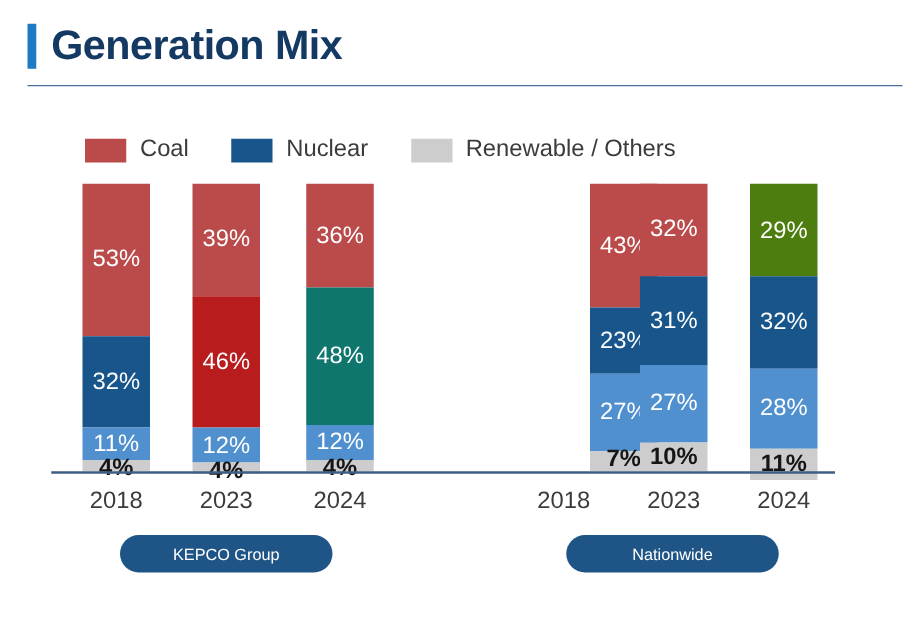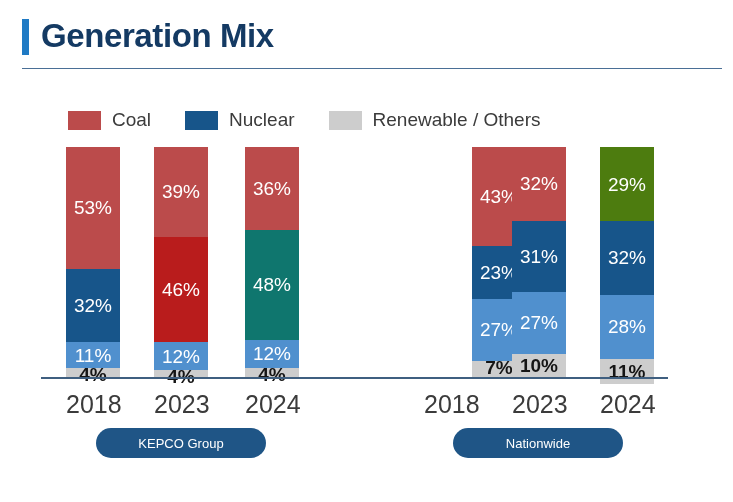--- a/index.html
+++ b/index.html
@@ -121,21 +121,21 @@
     transform: translateX(-50%);
     top: -3px;
   }
 
   
   .xlabel {
     position: absolute;
     width: 54px;
     top: 390px;
     text-align: center;
-    font-size: 25px;
+    font-size: 19px;
     color: #3b3b3b;
   }
 
   
   .group-pill {
     position: absolute;
     top: 428px;
     height: 30px;
     border-radius: 15px;
     background: #1f5586;

